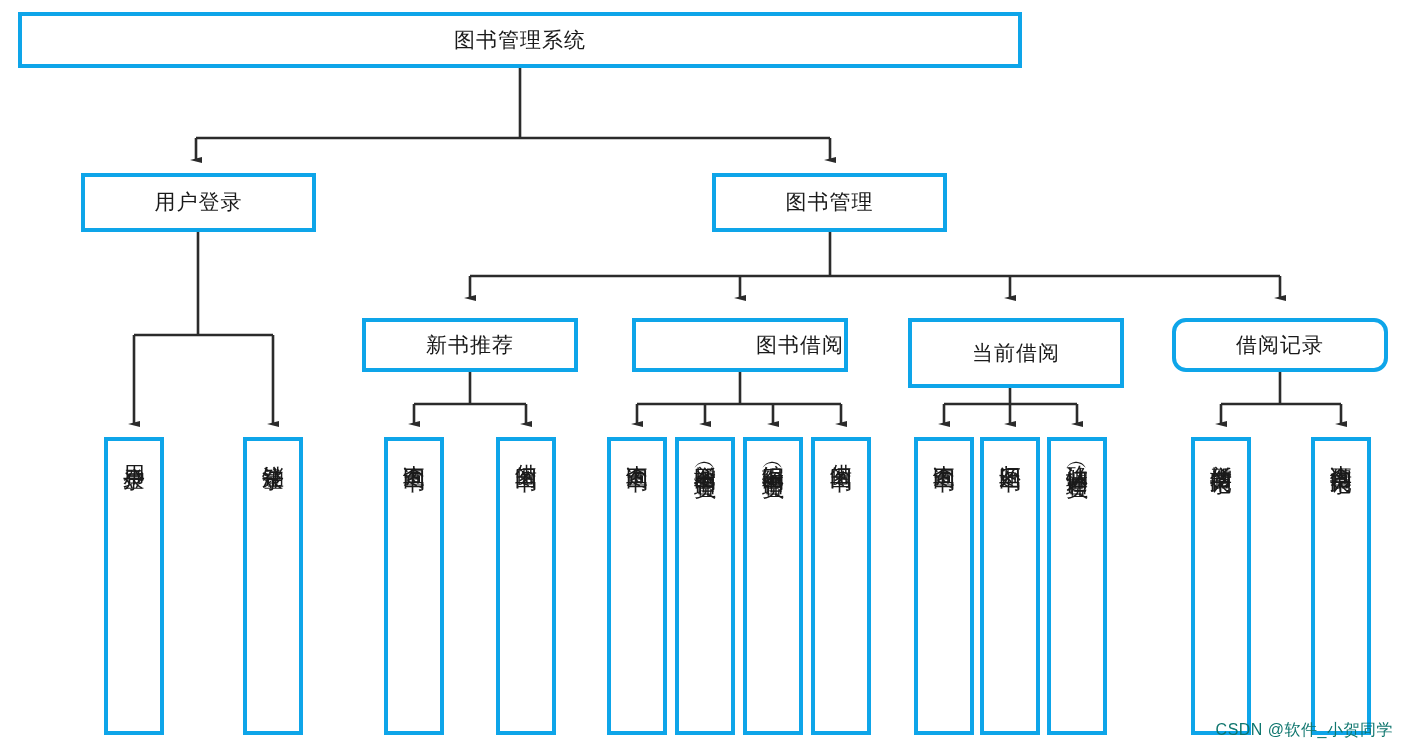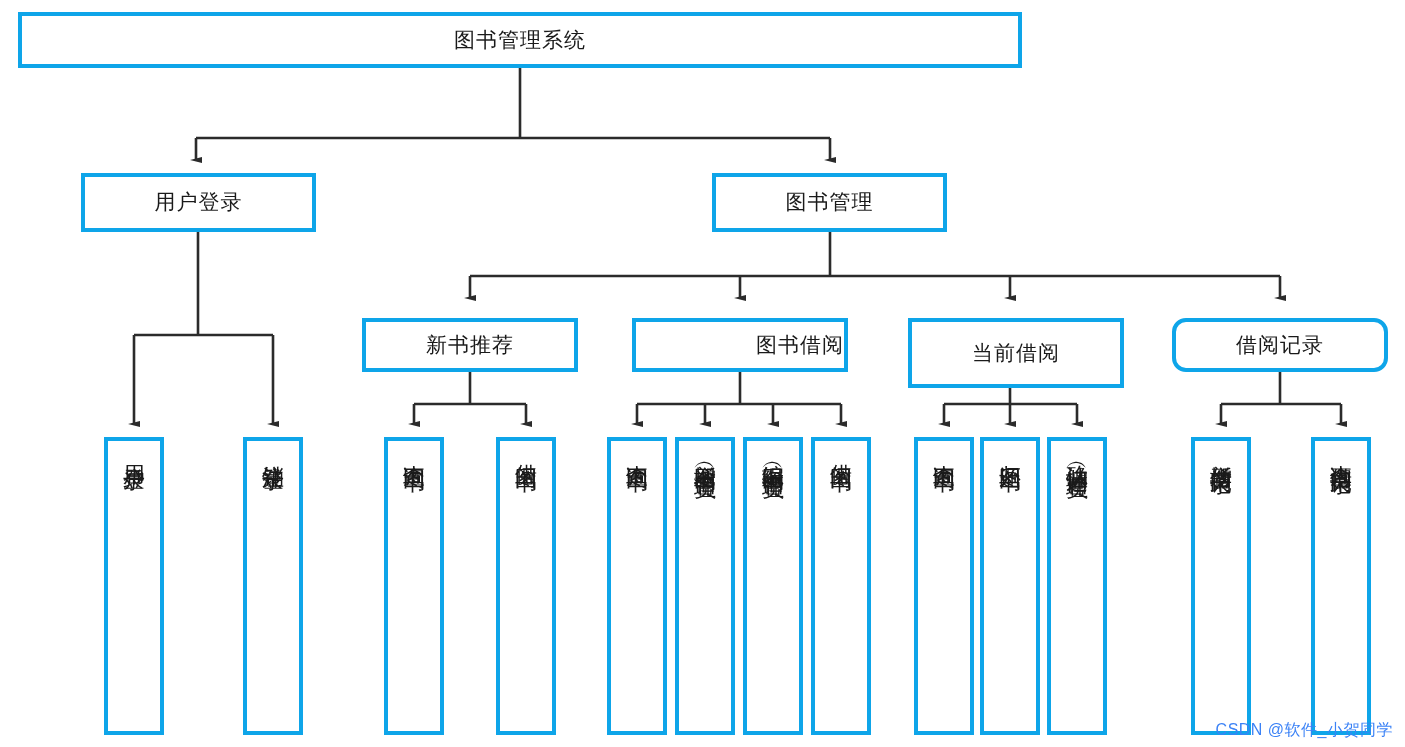--- a/index.html
+++ b/index.html
@@ -31,21 +31,21 @@
     writing-mode:vertical-rl;
     text-orientation:upright;
     font-size:22px;
     letter-spacing:2px;
     line-height:1;
   }
   #watermark{
     position:absolute;
     right:12px;bottom:6px;
     font-size:16px;
-    color:#3b82f6;
+    color:#0f766e;
     letter-spacing:0.5px;
     white-space:nowrap;
     pointer-events:none;
   }
 </style>
 </head>
 <body>
 
 <div id="stage">
 

